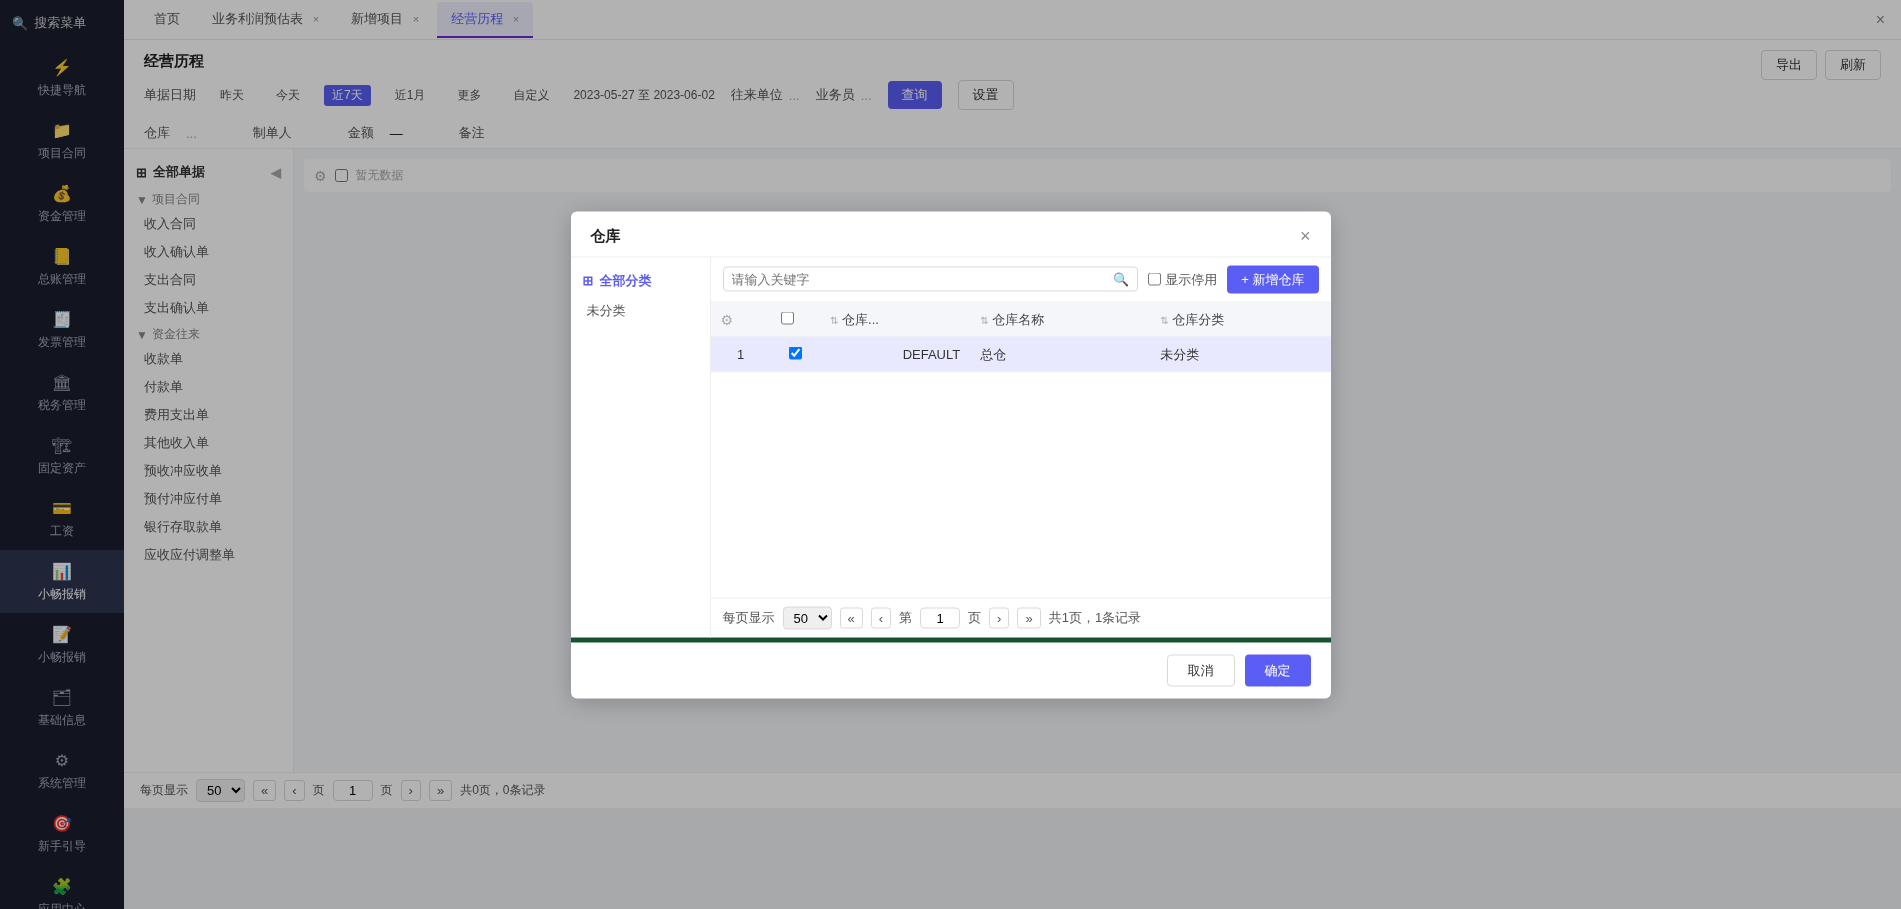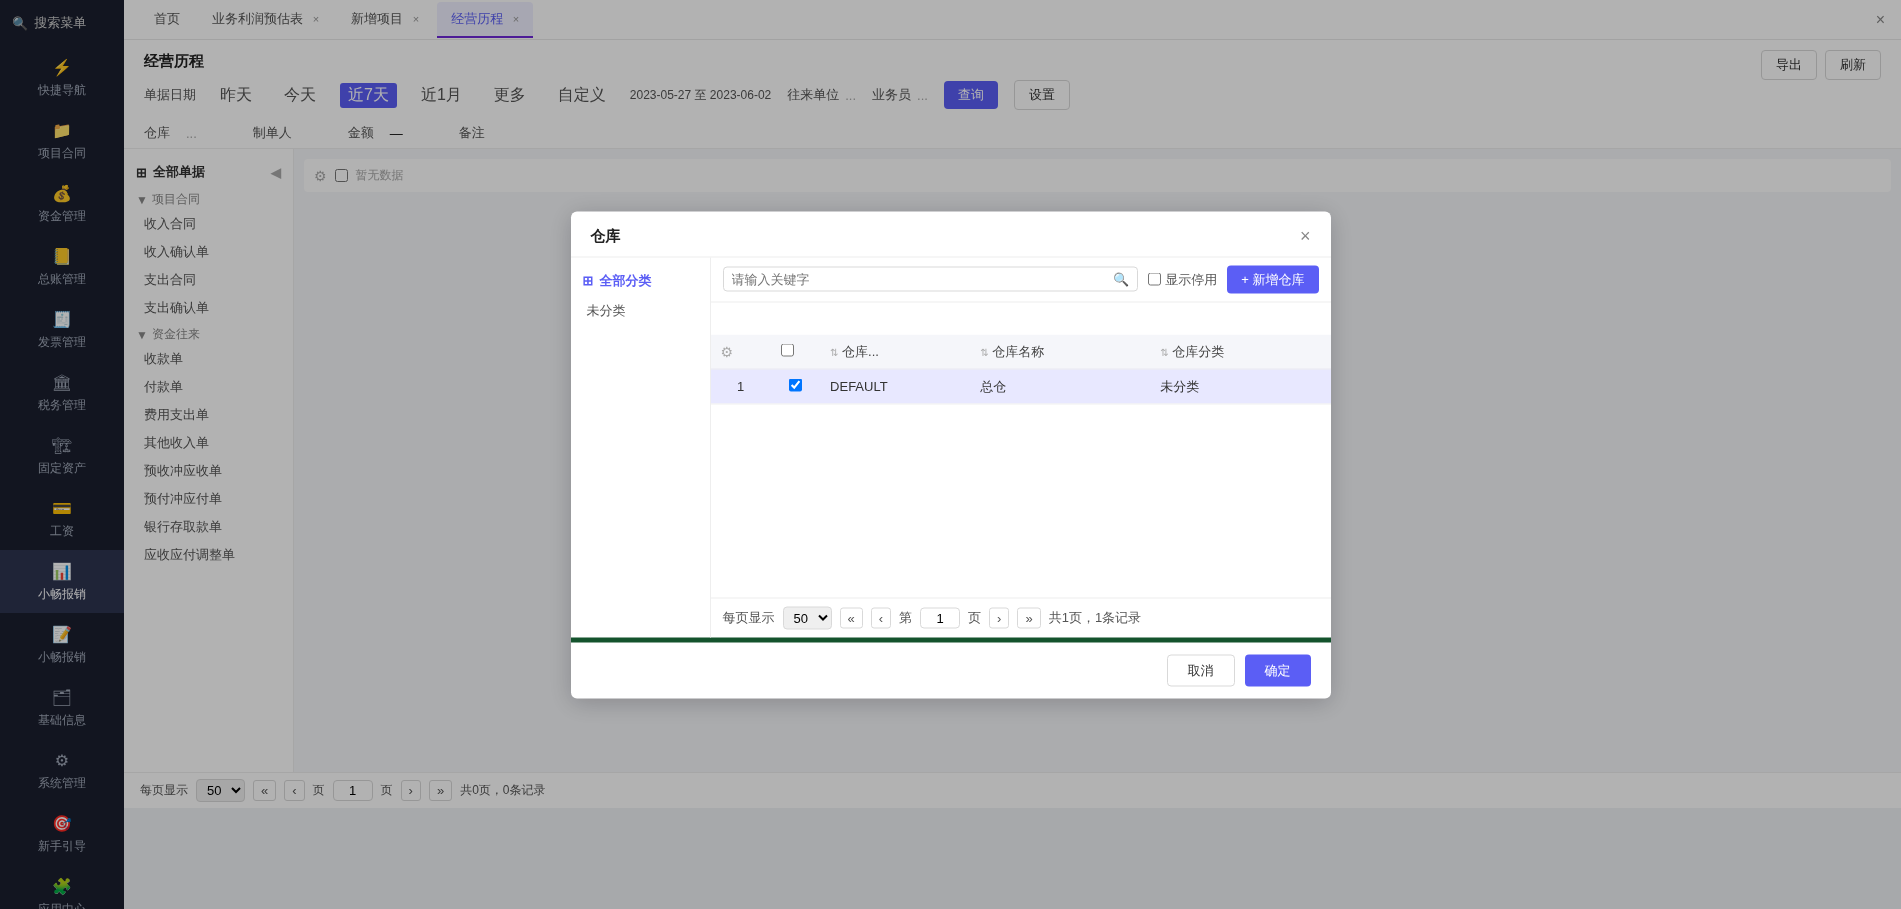--- a/index.html
+++ b/index.html
@@ -44,21 +44,21 @@
     .tab .close-x { margin-left: 6px; color: #999; font-size: 11px; }
     .close-window { margin-left: auto; font-size: 16px; cursor: pointer; color: #888; }
 
     
     .page-header {
       background: #fff; padding: 10px 20px 0; border-bottom: 1px solid #eee;
     }
     .page-title { font-size: 15px; font-weight: bold; color: #222; margin-bottom: 8px; }
     .filter-row { display: flex; align-items: center; gap: 16px; padding-bottom: 8px; flex-wrap: wrap; }
     .filter-label { color: #555; font-size: 13px; }
-    .date-btn { padding: 2px 8px; border-radius: 3px; font-size: 16px; cursor: pointer; border: none; background: transparent; color: #555; }
+    .date-btn { padding: 2px 8px; border-radius: 3px; font-size: 12px; cursor: pointer; border: none; background: transparent; color: #555; }
     .date-btn.active { background: #5b5ef5; color: #fff; }
     .date-range { color: #555; font-size: 12px; }
     .filter-field { display: flex; align-items: center; gap: 6px; color: #555; }
     .filter-dots { color: #aaa; cursor: pointer; }
     .action-btns { margin-left: auto; display: flex; gap: 8px; }
     .btn-primary { background: #5b5ef5; color: #fff; border: none; border-radius: 4px; padding: 5px 14px; cursor: pointer; font-size: 13px; }
     .btn-default { background: #fff; color: #333; border: 1px solid #d9d9d9; border-radius: 4px; padding: 5px 14px; cursor: pointer; font-size: 13px; }
     .filter-row2 { display: flex; align-items: center; gap: 16px; padding: 6px 0; }
 
     
@@ -107,21 +107,21 @@
     .dialog-body { display: flex; height: 380px; }
     .dialog-left {
       width: 140px; border-right: 1px solid #eee; padding: 8px 0;
       overflow-y: auto;
     }
     .dialog-left-header {
       display: flex; align-items: center; gap: 6px; padding: 6px 12px;
       font-size: 13px; color: #5b5ef5; cursor: pointer; font-weight: bold;
     }
     .dialog-left-item { padding: 6px 16px; font-size: 13px; color: #555; cursor: pointer; }
-    .dialog-right { flex: 1; display: flex; flex-direction: column; gap: 32px; }
+    .dialog-right { flex: 1; display: flex; flex-direction: column; }
     .dialog-toolbar {
       display: flex; align-items: center; padding: 8px 12px; gap: 10px; border-bottom: 1px solid #eee;
     }
     .search-box {
       flex: 1; display: flex; align-items: center; border: 1px solid #d9d9d9;
       border-radius: 4px; padding: 4px 8px; gap: 6px;
     }
     .search-box input { border: none; outline: none; font-size: 13px; flex: 1; color: #555; }
     .checkbox-label { display: flex; align-items: center; gap: 4px; font-size: 13px; color: #555; cursor: pointer; }
     .btn-add { background: #5b5ef5; color: #fff; border: none; border-radius: 4px; padding: 5px 14px; cursor: pointer; font-size: 13px; }
@@ -129,21 +129,21 @@
     
     .data-table { width: 100%; border-collapse: collapse; font-size: 13px; }
     .data-table th {
       background: #f5f6fa; padding: 8px 10px; text-align: left;
       border-bottom: 1px solid #eee; color: #444; font-weight: normal; white-space: nowrap;
     }
     .data-table td { padding: 8px 10px; border-bottom: 1px solid #f0f0f0; color: #333; }
     .data-table tr.selected td { background: #e8e8ff; }
     .col-index { width: 40px; text-align: center; }
     .col-check { width: 32px; text-align: center; }
-    .col-code { width: 100px; }
+    .col-code { width: 100px; text-align: right; }
     .col-name { width: 120px; }
     .col-cat { width: 120px; }
 
     .dialog-footer-pagination {
       display: flex; align-items: center; padding: 8px 12px; border-top: 1px solid #eee;
       font-size: 13px; color: #555; gap: 8px;
     }
     .page-size-select {
       border: 1px solid #d9d9d9; border-radius: 4px; padding: 2px 6px;
       font-size: 13px; cursor: pointer;

